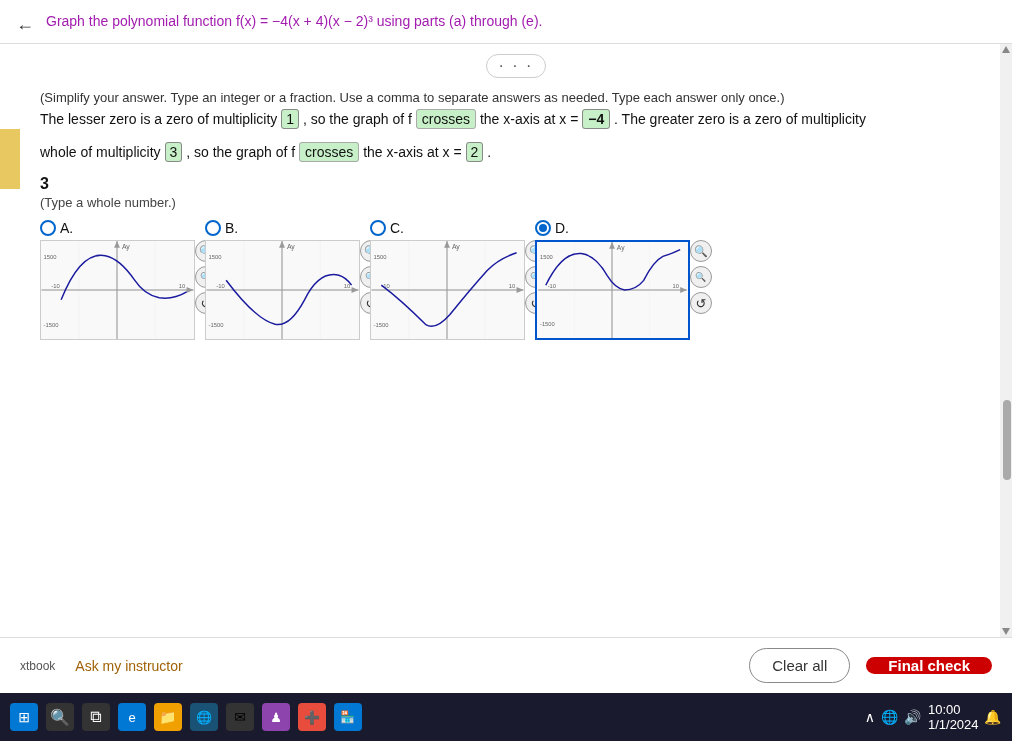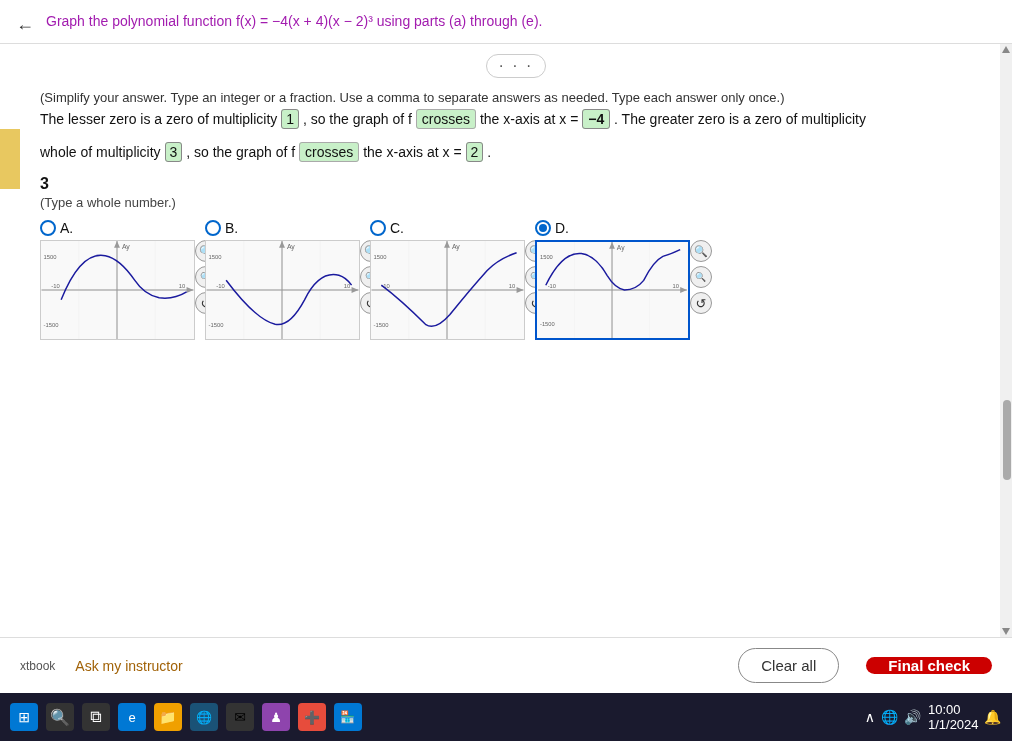--- a/index.html
+++ b/index.html
@@ -209,21 +209,21 @@
       cursor: pointer;
     }
     .ask-instructor {
       font-size: 14px;
       color: #a16207;
       cursor: pointer;
     }
     .bottom-right {
       display: flex;
       align-items: center;
-      gap: 27px;
+      gap: 16px;
     }
     .clear-all-btn {
       background: white;
       border: 1px solid #888;
       border-radius: 20px;
       padding: 8px 22px;
       font-size: 15px;
       color: #333;
       cursor: pointer;
     }

